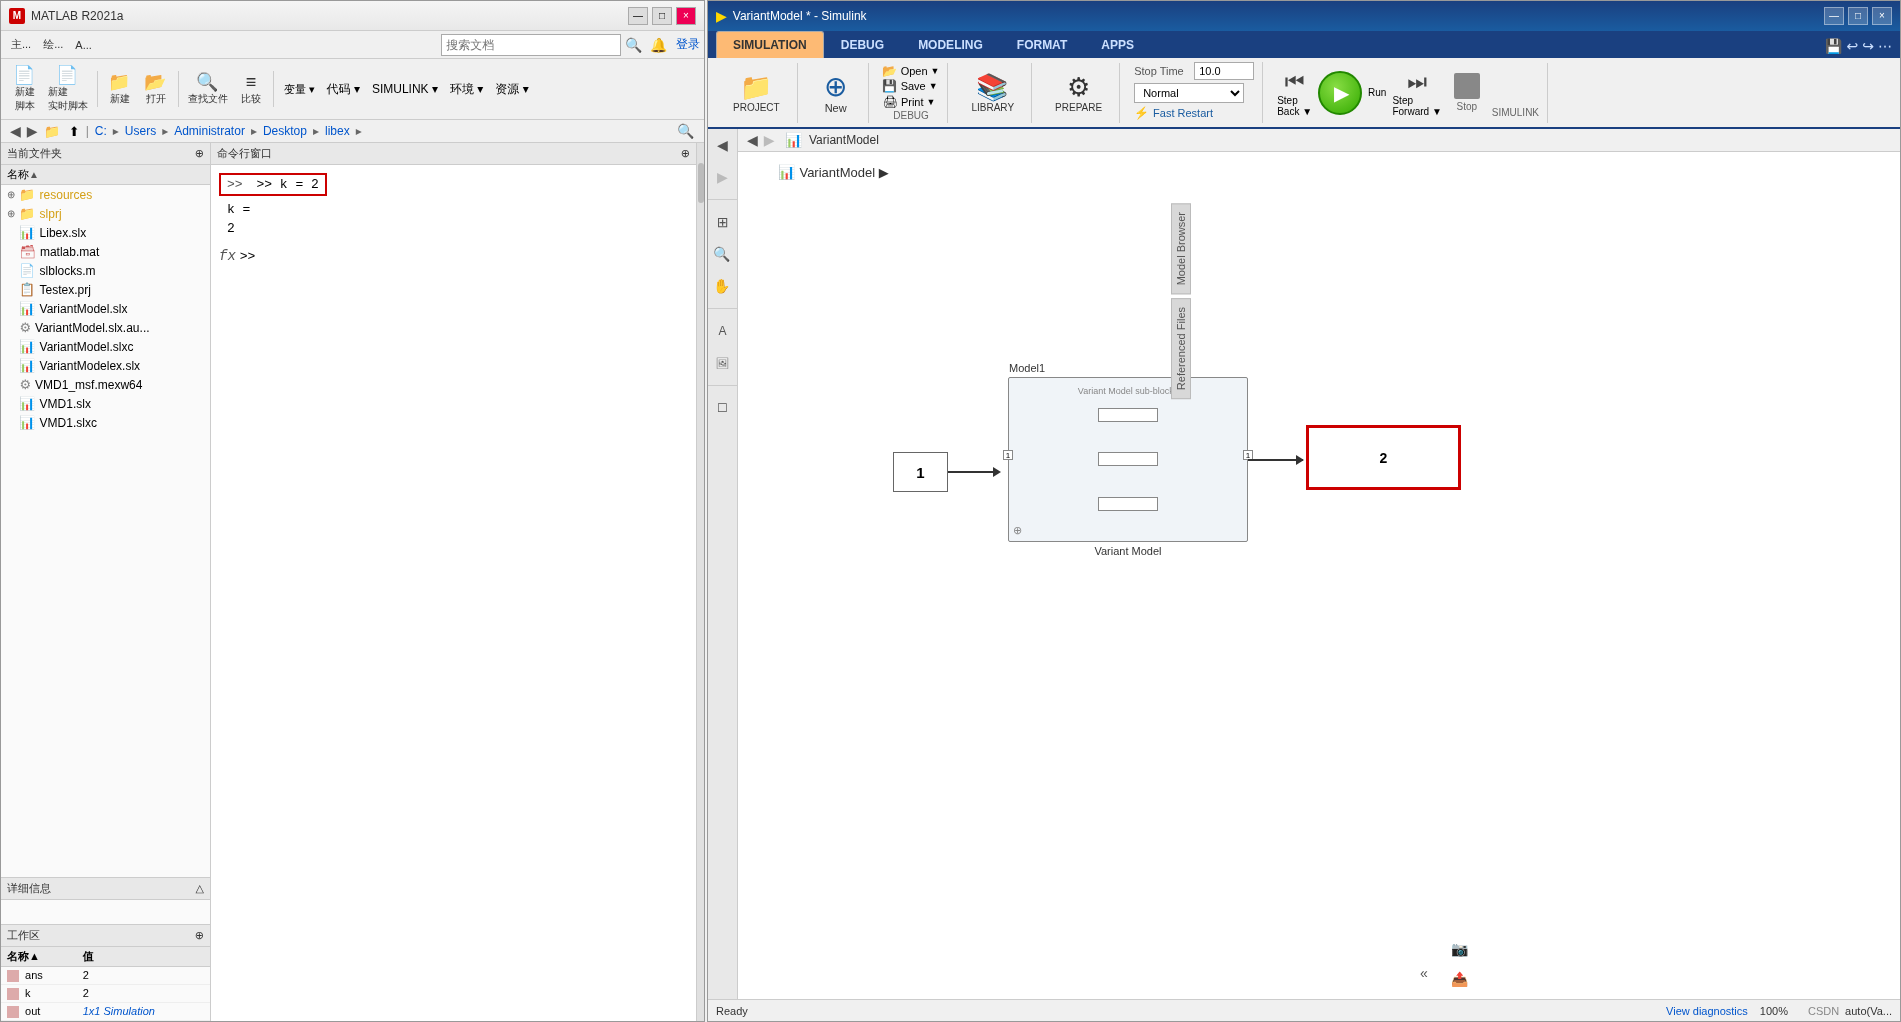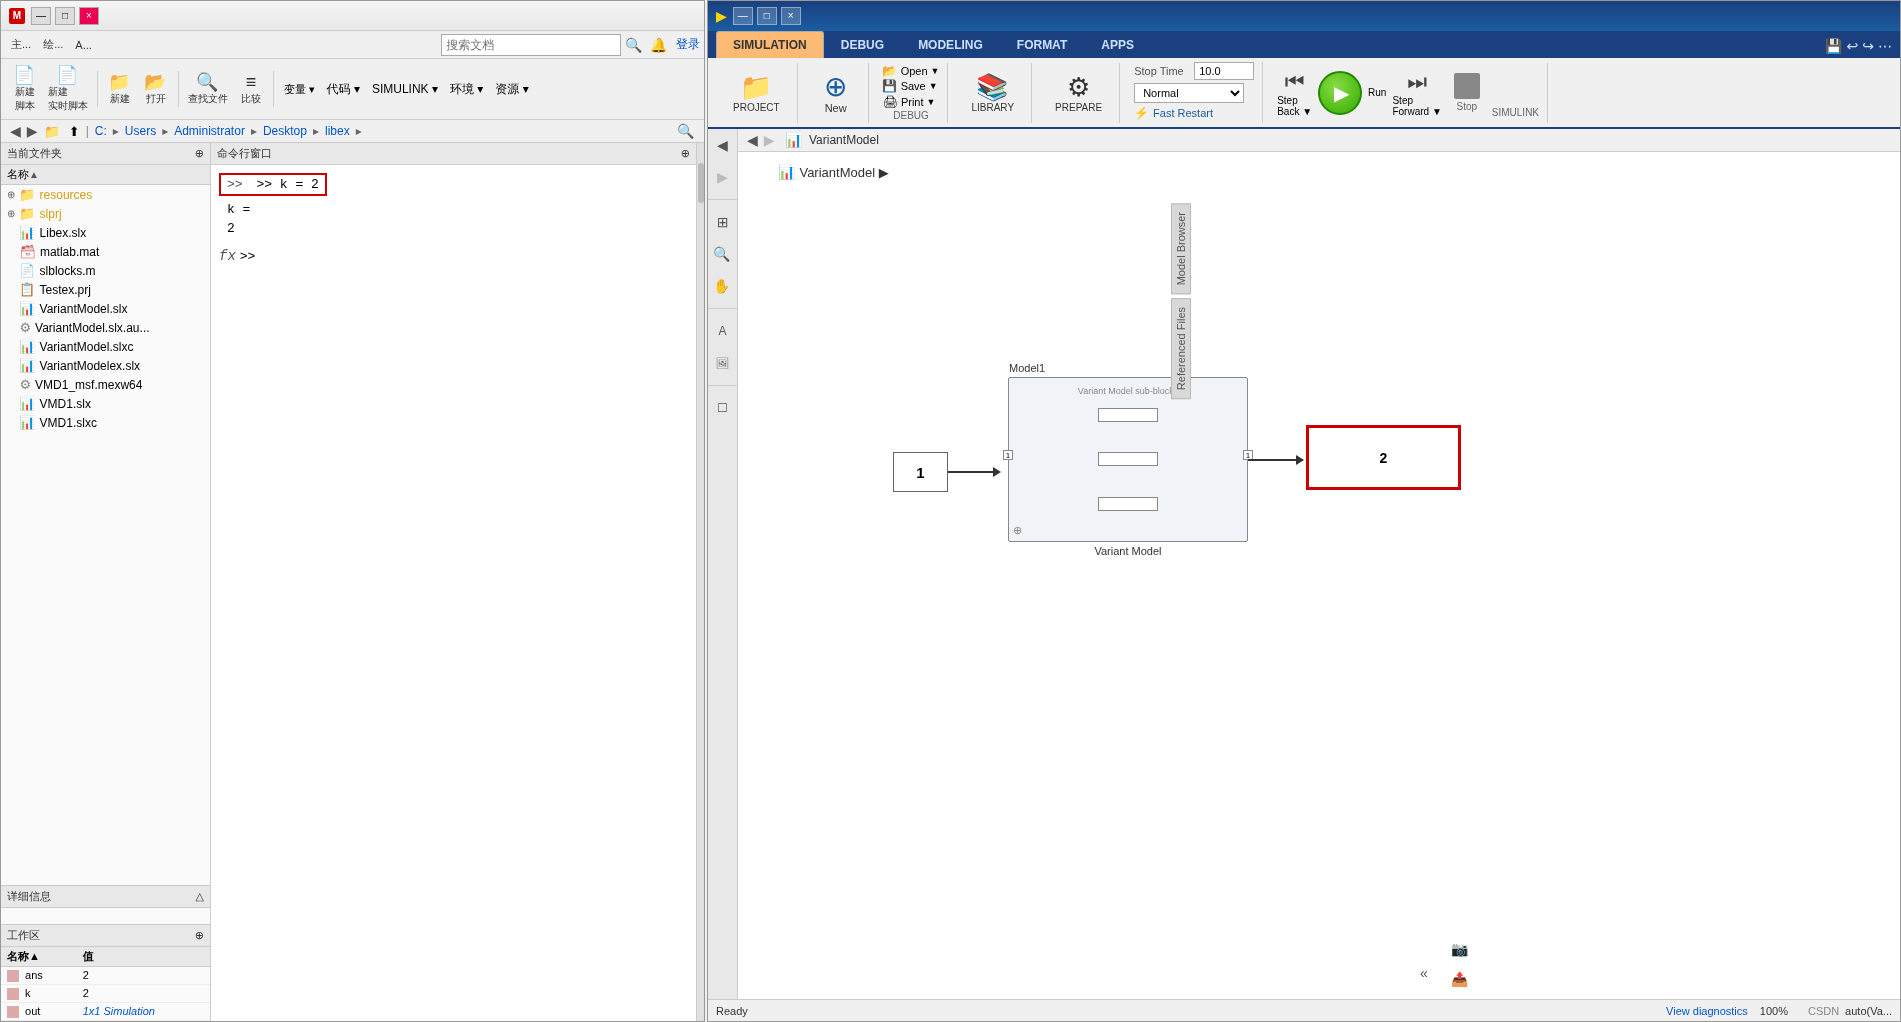--- a/index.html
+++ b/index.html
@@ -442,20 +442,21 @@
     }
     .scroll-thumb { width: 6px; height: 40px; background: #bbb; border-radius: 3px; margin-top: 20px; }
   </style>
 </head>
 <body>
 
 <div class="matlab-window">
 
   <div class="title-bar">
     <span class="title-bar-icon">M</span>
+    <span class="title-bar-text">MATLAB R2021a</span>
     <div class="title-bar-controls">
       <div class="title-btn">—</div>
       <div class="title-btn">□</div>
       <div class="title-btn" style="background:#e05; color:white;">×</div>
     </div>
   </div>
 
   <div class="matlab-toolbar" style="min-height:28px; padding:2px 4px;">
     <span class="toolbar-label">主...</span>
     <span class="toolbar-label">绘...</span>
@@ -597,21 +598,21 @@
           <span>VMD1.slx</span>
         </div>
         <div class="file-item">
           <span class="expand-arrow" style="visibility:hidden">⊕</span>
           <span class="file-icon">📊</span>
           <span>VMD1.slxc</span>
         </div>
       </div>
 
       <div class="details-panel">
-        <div class="panel-header" style="margin:-4px -4px 12px -4px;">
+        <div class="panel-header" style="margin:-4px -4px 20px -4px;">
           <span>详细信息</span>
           <span style="cursor:pointer;">△</span>
         </div>
       </div>
 
       <div class="workspace-panel">
         <div class="panel-header">
           <span>工作区</span>
           <span style="cursor:pointer;">⊕</span>
         </div>
@@ -679,20 +680,21 @@
     <div class="scroll-indicator">
       <div class="scroll-thumb"></div>
     </div>
   </div>
 </div>
 
 <div class="simulink-window">
 
   <div class="sim-title-bar">
     <span class="sim-title-icon">▶</span>
+    <span class="sim-title-text">VariantModel * - Simulink</span>
     <div class="sim-title-controls">
       <div class="sim-title-btn">—</div>
       <div class="sim-title-btn">□</div>
       <div class="sim-title-btn">×</div>
     </div>
   </div>
 
   <div class="ribbon-tabs">
     <div class="ribbon-tab active">SIMULATION</div>
     <div class="ribbon-tab">DEBUG</div>

